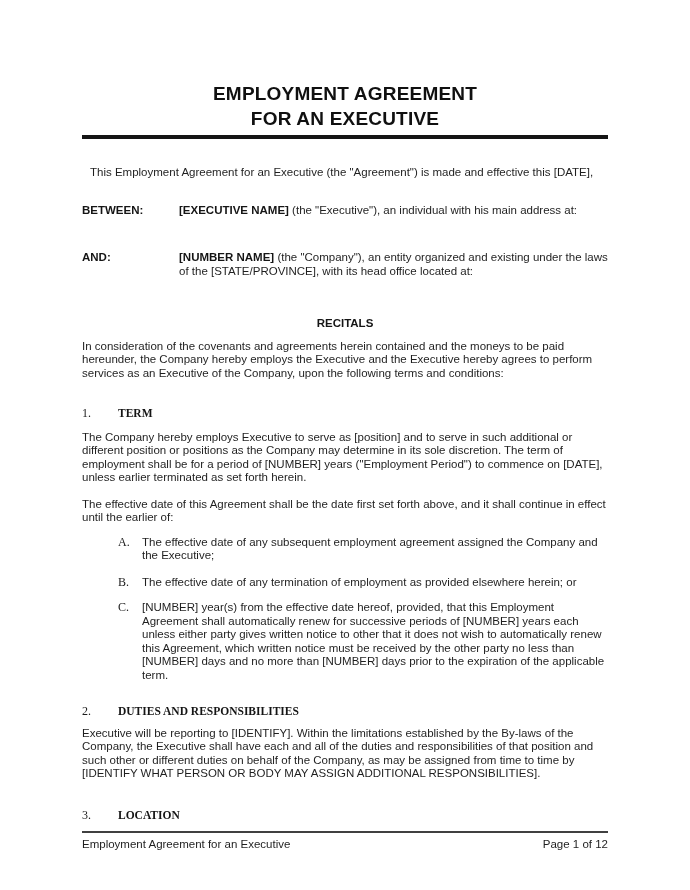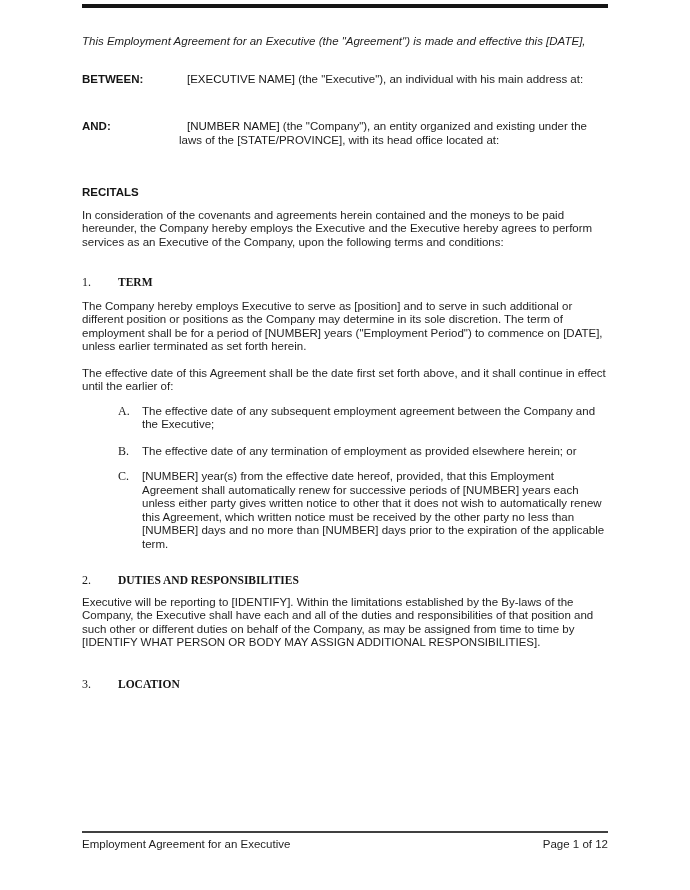--- a/index.html
+++ b/index.html
@@ -46,25 +46,26 @@
   }
   .party-row.first { margin-top: 24px; }
   .party-row.second { margin-top: 34px; }
   .party-label {
     flex: none;
     width: 97px;
     font-weight: bold;
     color: #151515;
   }
   .party-value { flex: 1; }
-  .party-name { font-weight: normal; color: #151515; margin-left: 8px; }
+  .party-name { font-weight: bold; color: #151515; }
   .recitals-heading {
     margin-top: 39px;
     font-weight: bold;
     color: #151515;
+    text-align: center;
   }
   .recitals-para { margin-top: 9px; }
   .section-heading {
     display: flex;
     align-items: baseline;
   }
   .section-number {
     flex: none;
     width: 36px;
     font-family: "Liberation Serif", serif;
@@ -107,24 +108,28 @@
     display: flex;
     justify-content: space-between;
   }
 </style>
 </head>
 <body>
 
 <div class="doc-page">
   <div class="content">
 
+    <div class="doc-title">
+      <div>EMPLOYMENT AGREEMENT</div>
+      <div>FOR AN EXECUTIVE</div>
+    </div>
 
     <div class="rule-thick"></div>
 
-    <p class="intro-para" style="margin:0; margin-top:27px;font-style:italic;">This Employment Agreement for an Executive (the "Agreement") is made and effective this [DATE],</p>
+    <p class="intro-para" style="margin:8px; margin-top:27px;">This Employment Agreement for an Executive (the "Agreement") is made and effective this [DATE],</p>
 
     <div class="party-row first">
       <div class="party-label">BETWEEN:</div>
       <div class="party-value"><span class="party-name">[EXECUTIVE NAME]</span><span> (the "Executive"), an individual with his main address at:</span></div>
     </div>
 
     <div class="party-row second">
       <div class="party-label">AND:</div>
       <div class="party-value"><span class="party-name">[NUMBER NAME]</span><span> (the "Company"), an entity organized and existing under the laws of the [STATE/PROVINCE], with its head office located at:</span></div>
     </div>
@@ -135,21 +140,21 @@
     <div class="section-heading sh-1">
       <span class="section-number">1.</span>
       <span class="section-title">TERM</span>
     </div>
 
     <p class="para-a" style="margin:0; margin-top:10px;">The Company hereby employs Executive to serve as [position] and to serve in such additional or different position or positions as the Company may determine in its sole discretion. The term of employment shall be for a period of [NUMBER] years ("Employment Period") to commence on [DATE], unless earlier terminated as set forth herein.</p>
     <p class="para-b" style="margin:0; margin-top:13px;">The effective date of this Agreement shall be the date first set forth above, and it shall continue in effect until the earlier of:</p>
 
     <div class="list-item li-a">
       <span class="item-marker">A.</span>
-      <span class="item-text">The effective date of any subsequent employment agreement between the Company and the Executive;</span>
+      <span class="item-text">The effective date of any subsequent employment agreement assigned the Company and the Executive;</span>
     </div>
     <div class="list-item li-b">
       <span class="item-marker">B.</span>
       <span class="item-text">The effective date of any termination of employment as provided elsewhere herein; or</span>
     </div>
     <div class="list-item li-c">
       <span class="item-marker">C.</span>
       <span class="item-text">[NUMBER] year(s) from the effective date hereof, provided, that this Employment Agreement shall automatically renew for successive periods of [NUMBER] years each unless either party gives written notice to other that it does not wish to automatically renew this Agreement, which written notice must be received by the other party no less than [NUMBER] days and no more than [NUMBER] days prior to the expiration of the applicable term.</span>
     </div>
 

